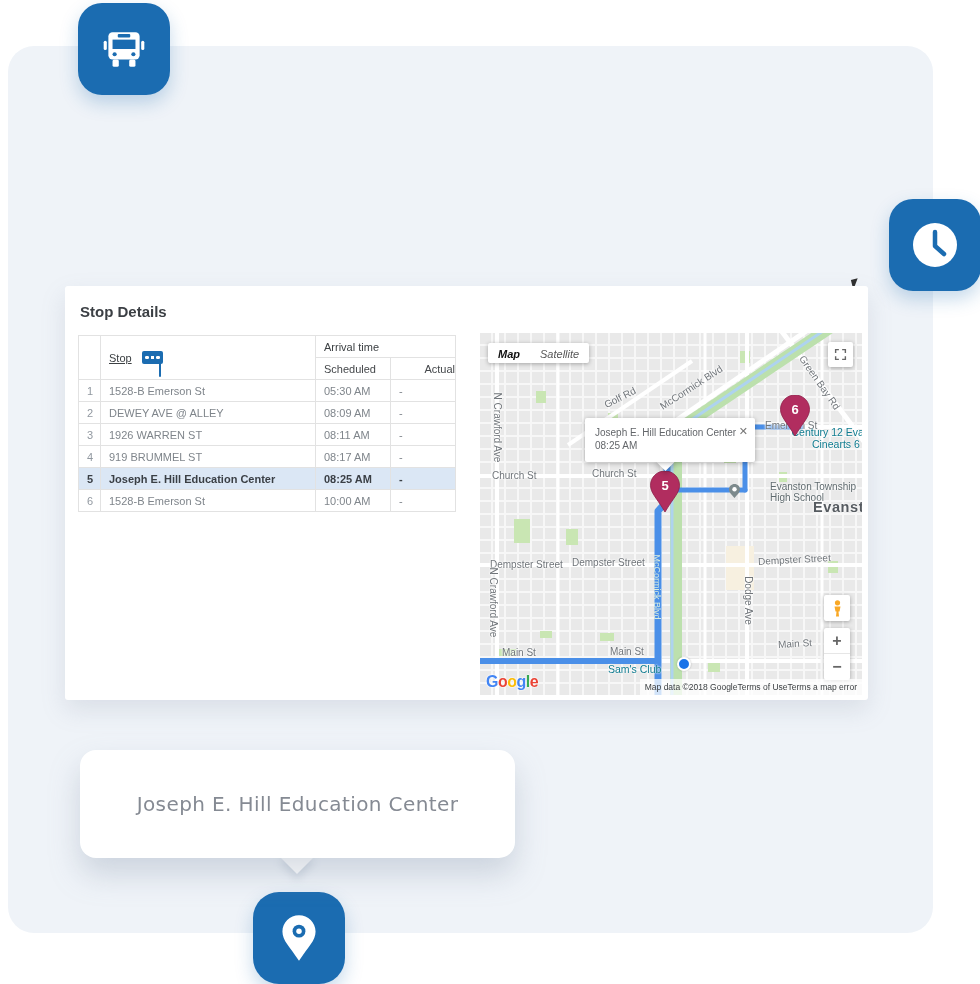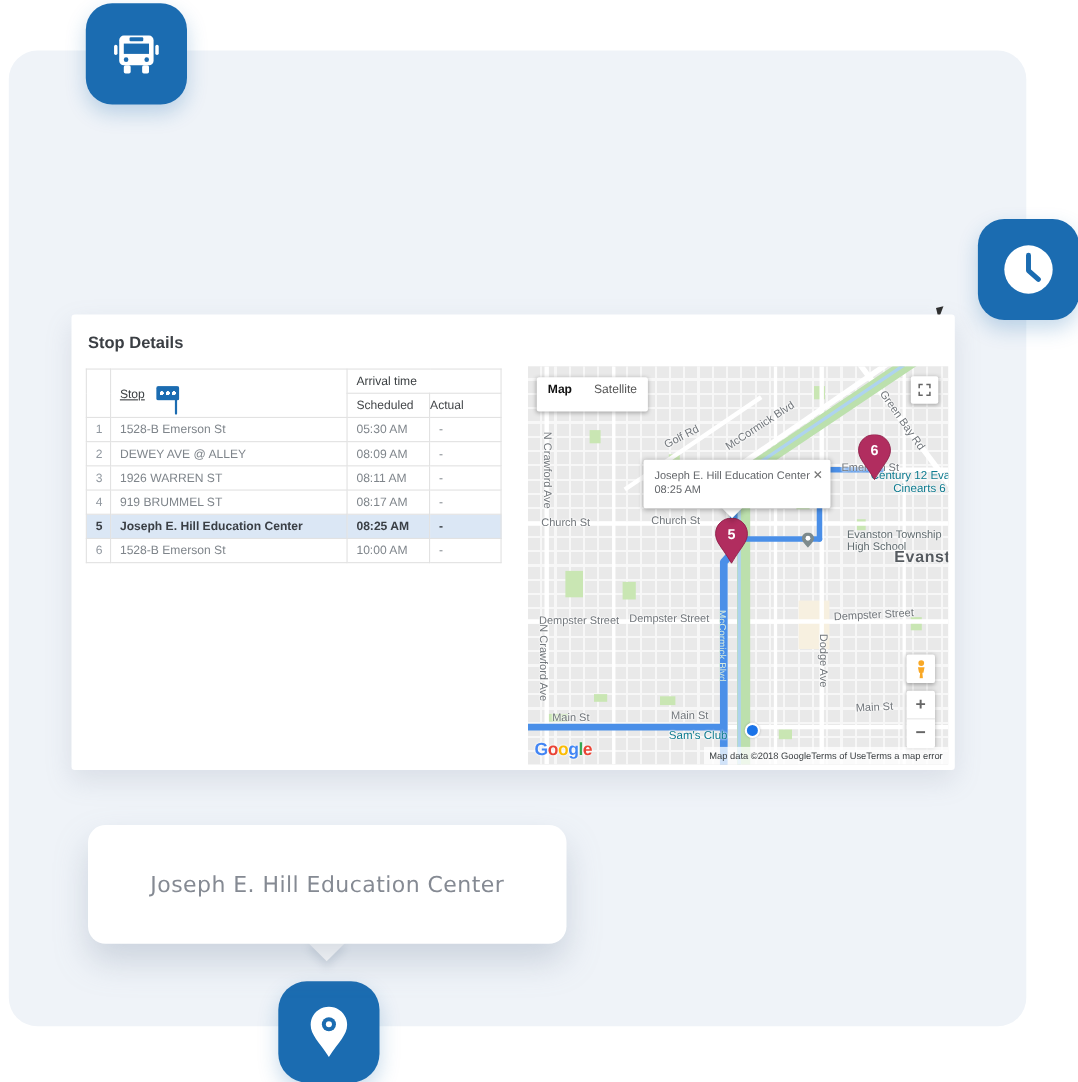--- a/index.html
+++ b/index.html
@@ -42,21 +42,21 @@
   table.stops {
     position:absolute; left:13px; top:49px; border-collapse:collapse;
     font-size:11px; color:#7f858b; table-layout:fixed; width:377px;
   }
   table.stops td, table.stops th { border:1px solid #e2e2e2; height:22px; padding:0 8px; text-align:left; font-weight:400; }
   table.stops col.c-idx { width:22px; } table.stops col.c-stop { width:215px; }
   table.stops col.c-sch { width:75px; } table.stops col.c-act { width:65px; }
   th.h-stop { font-weight:700; color:#3c4043; vertical-align:middle;text-decoration:underline; }
   th.h-group { font-weight:700; color:#3c4043; text-align:left; }
   th.h-sub { color:#44474a; }
-  th.h-sub.center, td.center { text-align:left; padding:0; }
+  th.h-sub.center, td.center { text-align:right; padding:0; }
   td.idx { text-align:center; padding:0; color:#9198a0; }
   tr.selected td { background:#dbe7f5; color:#3a3f45; font-weight:700; }
   tr.selected td.idx { color:#3a3f45; }
   
   .stop-sign { position:relative; display:inline-block; width:21px; height:13px; margin-left:10px;
     vertical-align:-2px; background:#1b6cb1; border-radius:2px;
     background-image:radial-gradient(circle at 5px 6.5px,#fff 1.7px,rgba(0,0,0,0) 2px),
                      radial-gradient(circle at 10.5px 6.5px,#fff 1.7px,rgba(0,0,0,0) 2px),
                      radial-gradient(circle at 16px 6.5px,#fff 1.7px,rgba(0,0,0,0) 2px); }
   .stop-sign::after { content:""; position:absolute; left:17px; top:12px; width:2.5px; height:14px;
@@ -84,21 +84,21 @@
   .marker text { font:700 13px "Liberation Sans",sans-serif; }
   
   .iw { position:absolute; left:105px; top:85px; width:170px; height:44px; background:#fff;
     border-radius:2px; box-shadow:0 1px 5px rgba(0,0,0,.3); padding:8px 22px 0 10px; z-index:5; }
   .iw-title, .iw-time { font-size:10px; color:#63666a; line-height:13px; white-space:nowrap; }
   .iw-close { position:absolute; right:7px; top:7px; font-size:11px; color:#757575; cursor:pointer; }
   .iw-tail { position:absolute; left:178px; top:120px; width:15px; height:15px; background:#fff;
     transform:rotate(45deg); box-shadow:3px 3px 5px rgba(0,0,0,.18); z-index:4; }
   
   .maptype { position:absolute; left:8px; top:10px; display:flex; background:#fff; border-radius:2px;
-    box-shadow:0 1px 4px rgba(0,0,0,.3); height:31px; line-height:23px; font-size:11px; z-index:6; }
+    box-shadow:0 1px 4px rgba(0,0,0,.3); height:20px; line-height:23px; font-size:11px; z-index:6;font-style:italic; }
   .maptype .mt { padding:0 10px; cursor:pointer; }
   .maptype .mt.active { font-weight:700; color:#111; }
   .maptype .mt.idle { color:#565656; }
   .ctl { position:absolute; background:#fff; border-radius:2px; box-shadow:0 1px 4px rgba(0,0,0,.3); z-index:6; }
   .fullscreen { right:9px; top:9px; width:25px; height:25px; display:flex; align-items:center; justify-content:center; cursor:pointer; }
   .pegman { right:12px; top:262px; width:26px; height:26px; display:flex; align-items:center; justify-content:center; cursor:pointer; }
   .zoomctl { right:12px; top:295px; width:26px; height:52px; text-align:center; }
   .zoomctl .zbtn { height:26px; line-height:26px; font-size:16px; font-weight:700; color:#666; cursor:pointer; }
   .zoomctl .zbtn:first-child { border-bottom:1px solid #e6e6e6; }
   

